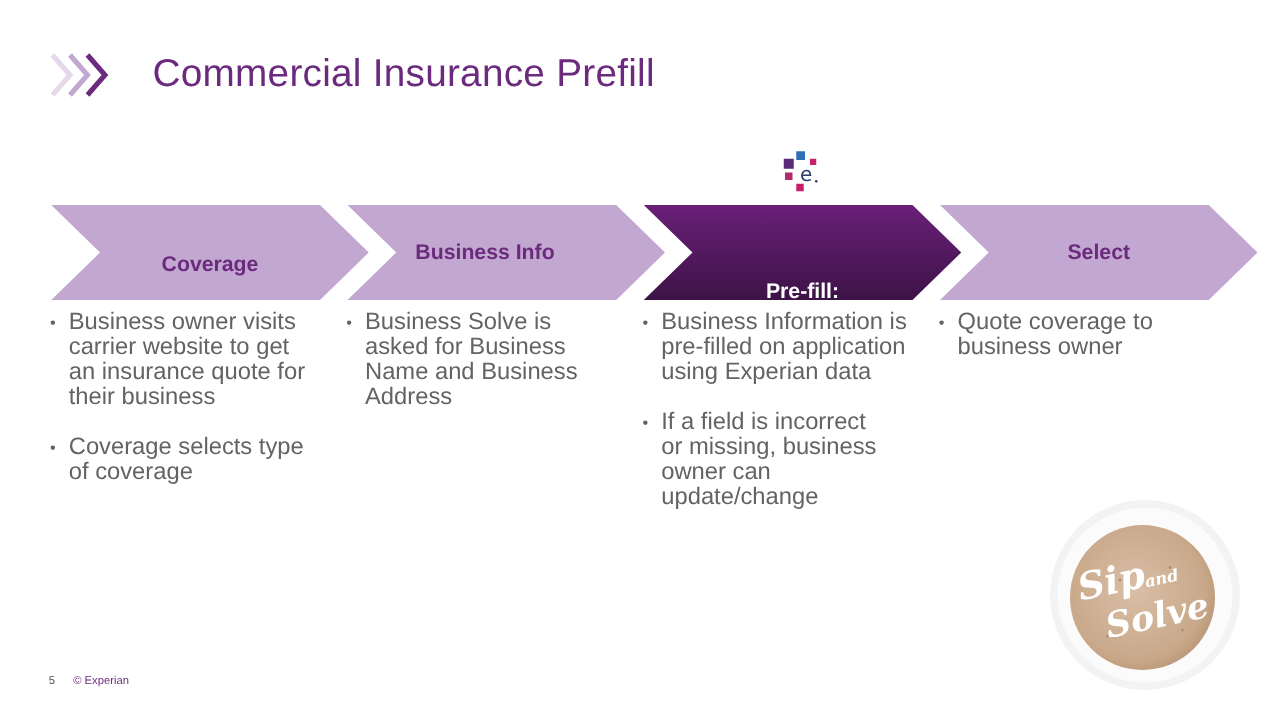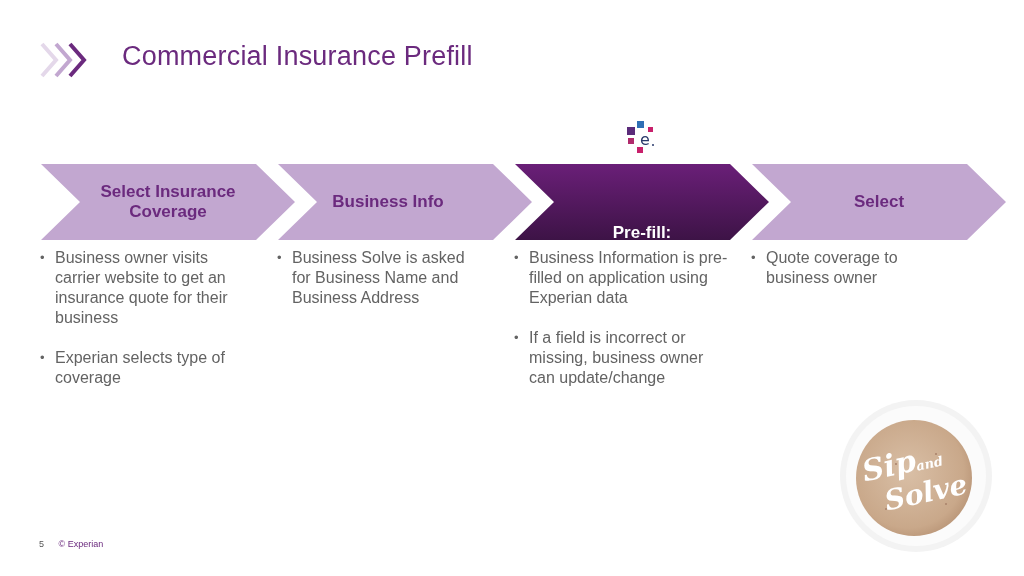--- a/index.html
+++ b/index.html
@@ -1,29 +1,29 @@
 <!DOCTYPE html>
 <html><head>
   <meta charset="utf-8">
   <style>
     * { margin: 0; padding: 0; box-sizing: border-box; }
     html, body { width: 1024px; height: 576px; background: #ffffff; overflow: hidden; }
     body { position: relative; font-family: "Liberation Sans", sans-serif; }
 
     .logo-chevrons { position: absolute; left: 38px; top: 40px; width: 56px; height: 40px; }
-    .title { position: absolute; left: 122px; top: 41px; font-size: 27px; color: #6b2a7e; font-weight: normal; letter-spacing: 0.2px; white-space: nowrap; }
+    .title { position: absolute; left: 122px; top: 41px; font-size: 31px; color: #6b2a7e; font-weight: normal; letter-spacing: 0.2px; white-space: nowrap; }
 
     .experian-mark { position: absolute; left: 624px; top: 119px; width: 34px; height: 36px; }
 
     .step { position: absolute; top: 164px; height: 76px; }
     .step svg { position: absolute; left: 0; top: 0; }
     .step-label { position: absolute; top: 0; height: 76px; display: flex; align-items: center; justify-content: center; text-align: center; font-weight: bold; font-size: 17px; line-height: 20px; color: #6b2a7e; }
     .step.active .step-label { color: #ffffff; margin-top: 31px; }
 
-    .bullets { position: absolute; top: 248px; color: #636363; font-size: 16px; line-height: 20px; }
+    .bullets { position: absolute; top: 248px; color: #636363; font-size: 19px; line-height: 20px; }
     .bullets li { list-style: none; position: relative; padding-left: 15px; margin-bottom: 20px; }
     .bullets li::before { content: "•"; position: absolute; left: 0; top: 0; font-size: 13px; color: #636363; }
 
     .footer { position: absolute; left: 39px; top: 539px; font-size: 9px; color: #6b2a7e; white-space: nowrap; }
     .footer .page-num { color: #555555; margin-right: 12px; }
 
     .cup { position: absolute; left: 836px; top: 394px; width: 160px; height: 160px; }
     .cup-text { position: absolute; font-family: "DejaVu Serif", serif; font-style: italic; font-weight: bold; color: #ffffff; }
   </style>
 </head>
@@ -44,21 +44,21 @@
   <rect x="13" y="28" width="6" height="6" fill="#c8206b"></rect>
   <text x="21" y="26" font-family="DejaVu Sans, sans-serif" font-size="16" fill="#2a3a6b" text-anchor="middle">e</text>
   <circle cx="29" cy="26" r="1" fill="#2a3a6b"></circle>
 </svg>
 
 <div class="step" style="left:41px; width:254px;">
   <svg width="254" height="76">
     <polygon points="0,0 215,0 254,38 215,76 0,76 39,38" fill="#c2a7d0"></polygon>
   </svg>
   <div class="step-label" style="left:39px; width:176px;">
-    <span><span>Select Insurance</span><br><span>Coverage</span></span>
+    <span><br><span>Coverage</span></span>
   </div>
 </div>
 
 <div class="step" style="left:278px; width:254px;">
   <svg width="254" height="76">
     <polygon points="0,0 215,0 254,38 215,76 0,76 39,38" fill="#c2a7d0"></polygon>
   </svg>
   <div class="step-label" style="left:22px; width:176px;">Business Info</div>
 </div>
 
@@ -77,21 +77,21 @@
 
 <div class="step" style="left:752px; width:254px;">
   <svg width="254" height="76">
     <polygon points="0,0 215,0 254,38 215,76 0,76 39,38" fill="#c2a7d0"></polygon>
   </svg>
   <div class="step-label" style="left:39px; width:176px;">Select</div>
 </div>
 
 <ul class="bullets" style="left:40px; width:215px;">
   <li>Business owner visits carrier website to get an insurance quote for their business</li>
-  <li>Experian selects type of coverage</li>
+  <li>Coverage selects type of coverage</li>
 </ul>
 
 <ul class="bullets" style="left:277px; width:200px;">
   <li>Business Solve is asked for Business Name and Business Address</li>
 </ul>
 
 <ul class="bullets" style="left:514px; width:220px;">
   <li>Business Information is pre-filled on application using Experian data</li>
   <li style="width:190px;">If a field is incorrect or missing, business owner can update/change</li>
 </ul>

